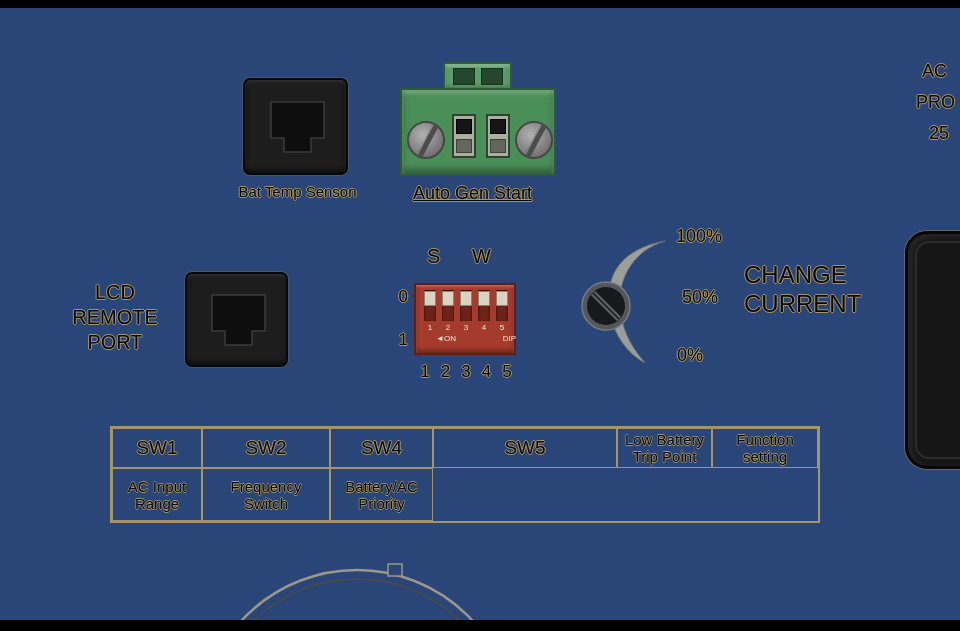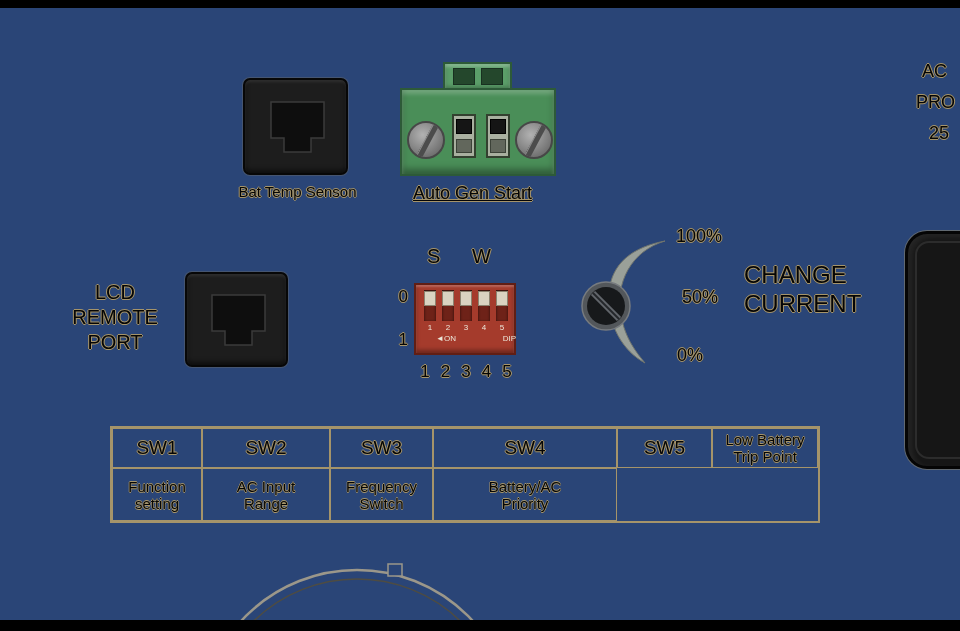--- a/index.html
+++ b/index.html
@@ -211,21 +211,20 @@
     <span style="display:block; padding-left:7px;">AC</span>
     <span style="display:block; padding-left:1px;">PRO</span>
     <span style="display:block; padding-left:14px;">25</span>
   </div>
 
   <div class="right-module"></div>
 
   <div class="tbl">
     <div class="cell sw-head etch">SW1</div>
     <div class="cell sw-head etch">SW2</div>
-    <div class="cell sw-head etch">SW3</div>
     <div class="cell sw-head etch">SW4</div>
     <div class="cell sw-head etch">SW5</div>
 
     <div class="cell fn-cell etch-sm">
       <span class="l">Low Battery</span>
       <span class="l">Trip Point</span>
     </div>
     <div class="cell fn-cell etch-sm">
       <span class="l">Function</span>
       <span class="l">setting</span>

